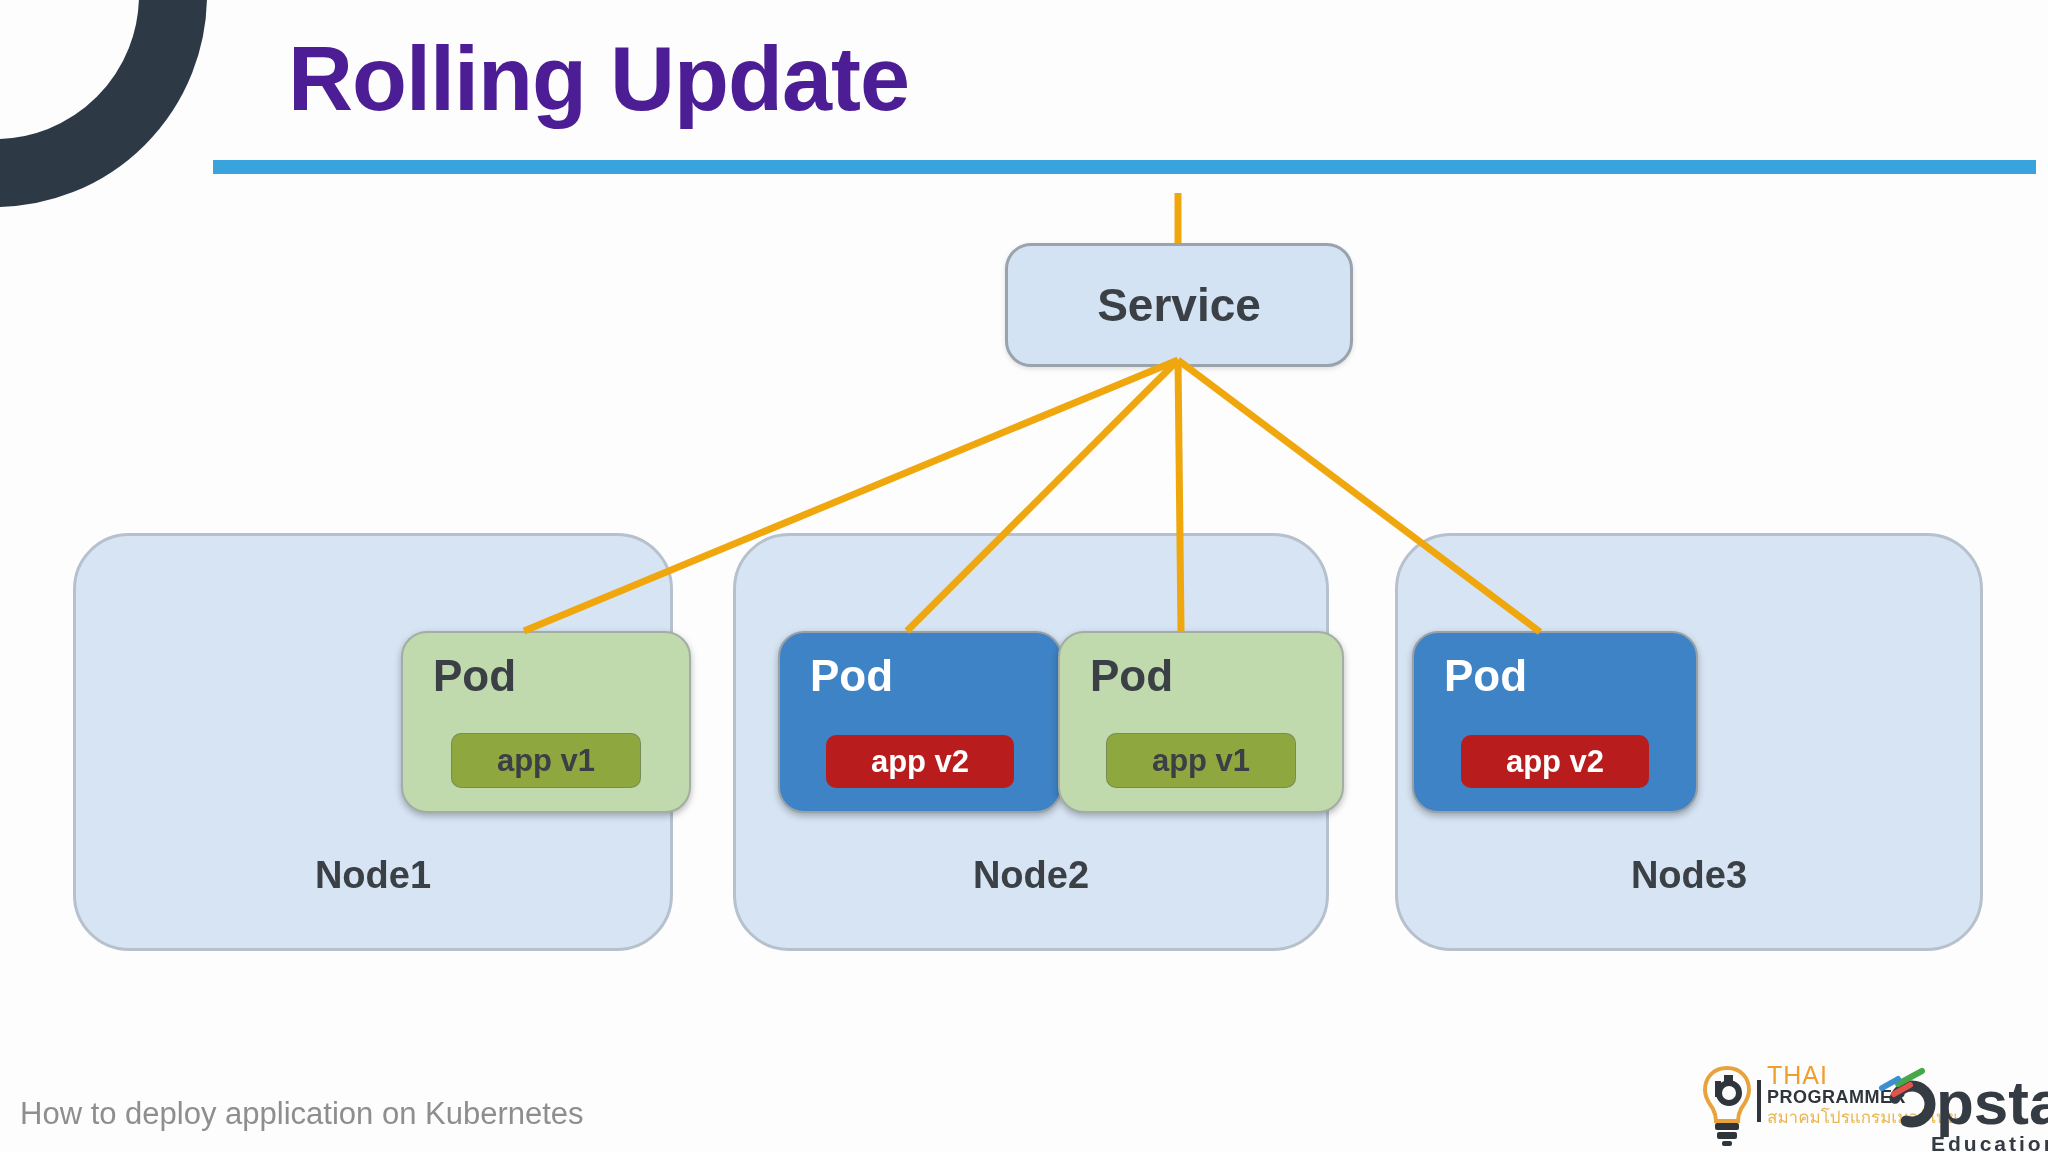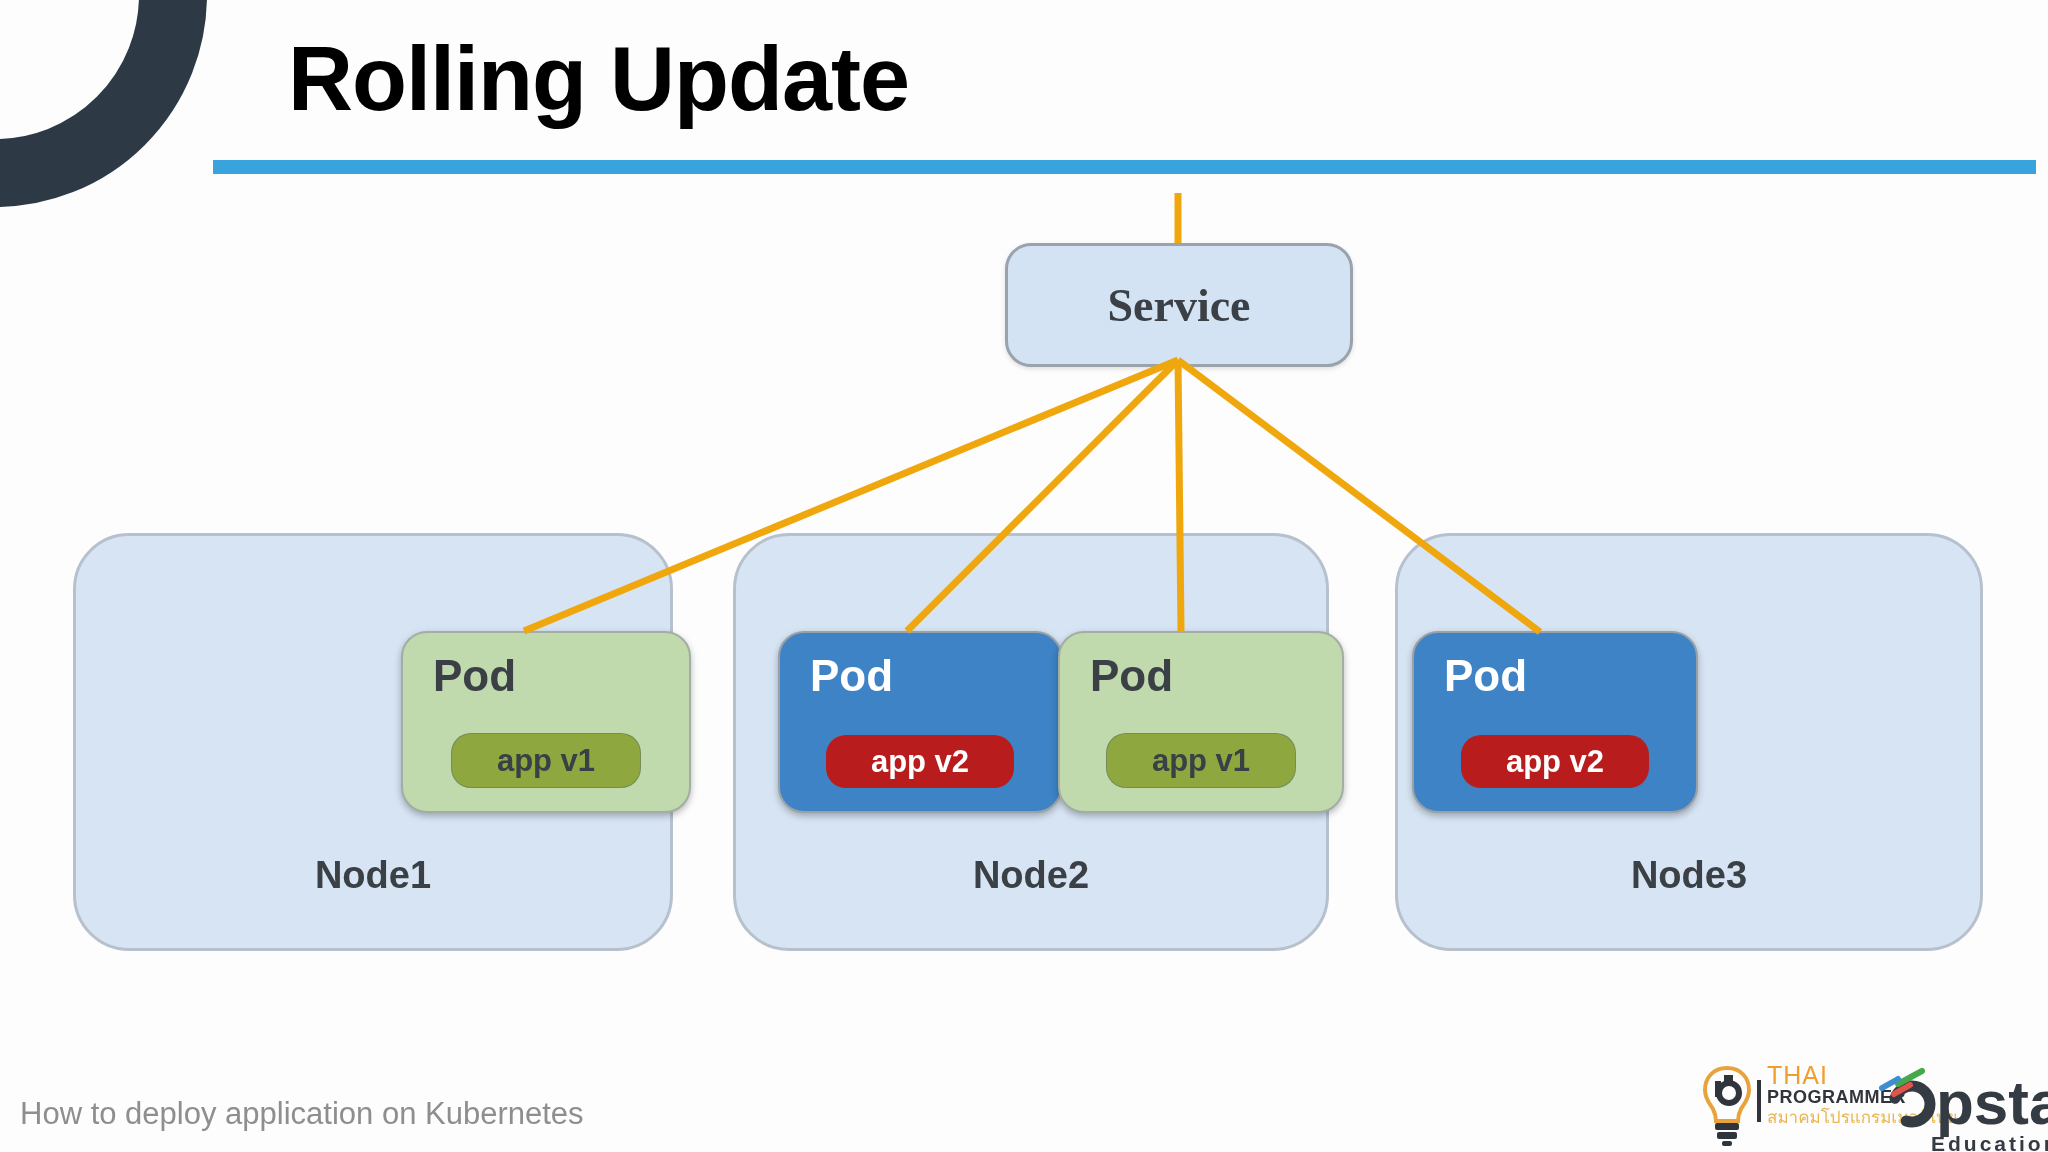--- a/index.html
+++ b/index.html
@@ -10,21 +10,21 @@
   #canvas {
     position: relative;
     width: 2048px; height: 1152px;
     background: #fdfdfd;
     overflow: hidden;
   }
   
   #corner-arc { position: absolute; left: 0; top: 0; z-index: 1; }
   #page-title {
     position: absolute; left: 288px; top: 28px;
-    font-size: 90px; font-weight: 700; color: #000000;
+    font-size: 90px; font-weight: 700; color: #4c1d95;
     letter-spacing: -1px; z-index: 2; margin: 0;
   }
   #title-rule {
     position: absolute; left: 213px; top: 160px;
     width: 1823px; height: 14px;
     background: #38a3dd; z-index: 2;
   }
   
   #connector-layer {
     position: absolute; left: 0; top: 0; width: 2048px; height: 1152px;
@@ -33,21 +33,20 @@
   
   .service-box {
     position: absolute; left: 1005px; top: 243px;
     width: 342px; height: 118px;
     background: #d3e3f3;
     border: 3px solid #9aa3ac;
     border-radius: 26px;
     display: flex; align-items: center; justify-content: center;
     box-shadow: 0 2px 5px rgba(0,0,0,0.12);
     z-index: 4;
-    font-family: Liberation Serif, serif;
   }
   .service-label {
     font-size: 46px; font-weight: 700; color: #3a4045;
   }
   
   .node {
     position: absolute; top: 533px; height: 412px;
     background: #d7e4f3;
     border: 3px solid #b6c1cd;
     border-radius: 56px;
@@ -73,21 +72,21 @@
   .pod.blue  { background: #3e83c5; border: 2px solid #98a1a8; }
   .pod-title {
     position: absolute; left: 30px; top: 18px;
     font-size: 44px; font-weight: 700;
   }
   .pod.green .pod-title { color: #3a4045; }
   .pod.blue  .pod-title { color: #ffffff; }
   .app-badge {
     position: absolute; left: 50%; transform: translateX(-50%);
     bottom: 23px; width: 188px; height: 53px;
-    border-radius: 20px;
+    border-radius: 10px;
     display: flex; align-items: center; justify-content: center;
     font-size: 31px; font-weight: 700;
   }
   .pod.green .app-badge {
     background: #8ea83f; color: #3a4045;
     border: 1px solid rgba(90,105,115,0.45);
   }
   .pod.blue .app-badge {
     background: #b91c1c; color: #ffffff; border: none;
   }

